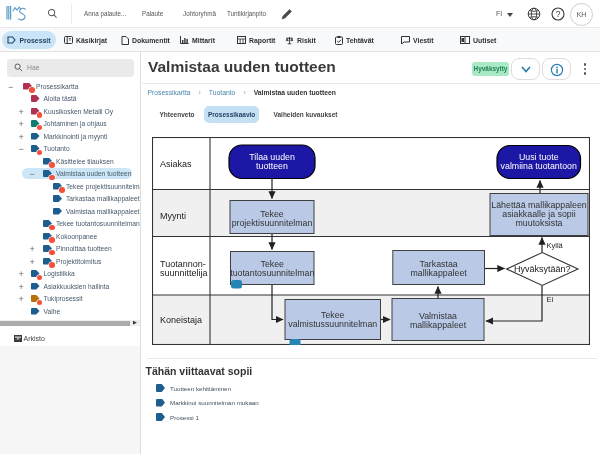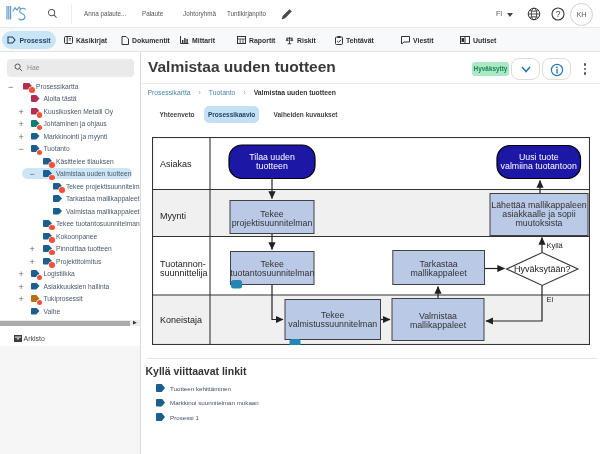--- a/index.html
+++ b/index.html
@@ -399,21 +399,21 @@
       </g>
 
       <polygon points="354.5,132 390.25,115.5 426,132 390.25,148.5" fill="#fff" stroke="#333" stroke-width="1.1"></polygon>
       <text x="390.25" y="135" font-size="9" fill="#222" text-anchor="middle" font-family="Liberation Sans">Hyväksytään?</text>
 
       <rect x="79" y="143" width="11" height="8.5" rx="2.5" fill="#2585b5"></rect>
       <rect x="137.5" y="202" width="11" height="8.5" rx="2.5" fill="#2585b5"></rect>
     </svg>
 
     <div class="hr" style="left:5px;top:306px;width:450px"></div>
-    <div id="linkhead">Kyllä viittaavat linkit</div>
+    <div id="linkhead">Tähän viittaavat sopii</div>
     <div class="linkrow" style="top:332px"><span class="flag">
           <span class="fshape"></span>
         </span>Tuotteen kehittäminen</div>
     <div class="linkrow" style="top:346.5px"><span class="flag">
           <span class="fshape"></span>
         </span>Markkinoi suunnitelman mukaan</div>
     <div class="linkrow" style="top:361px"><span class="flag">
           <span class="fshape"></span>
         </span>Prosessi 1</div>
   </div>

